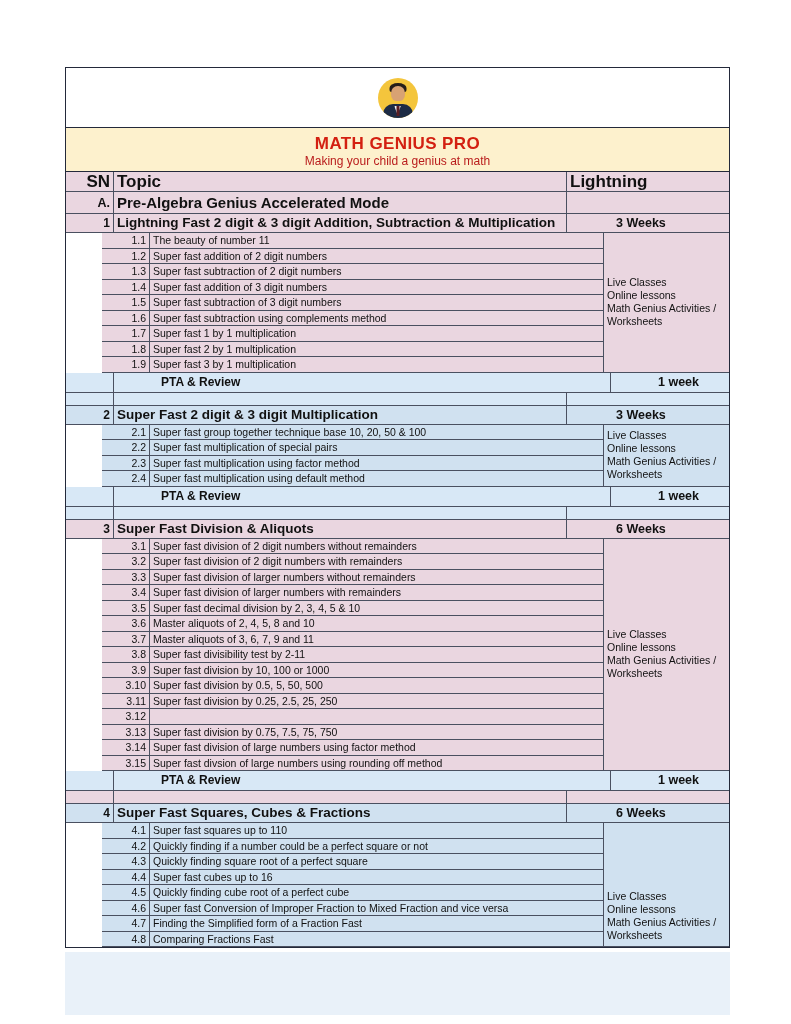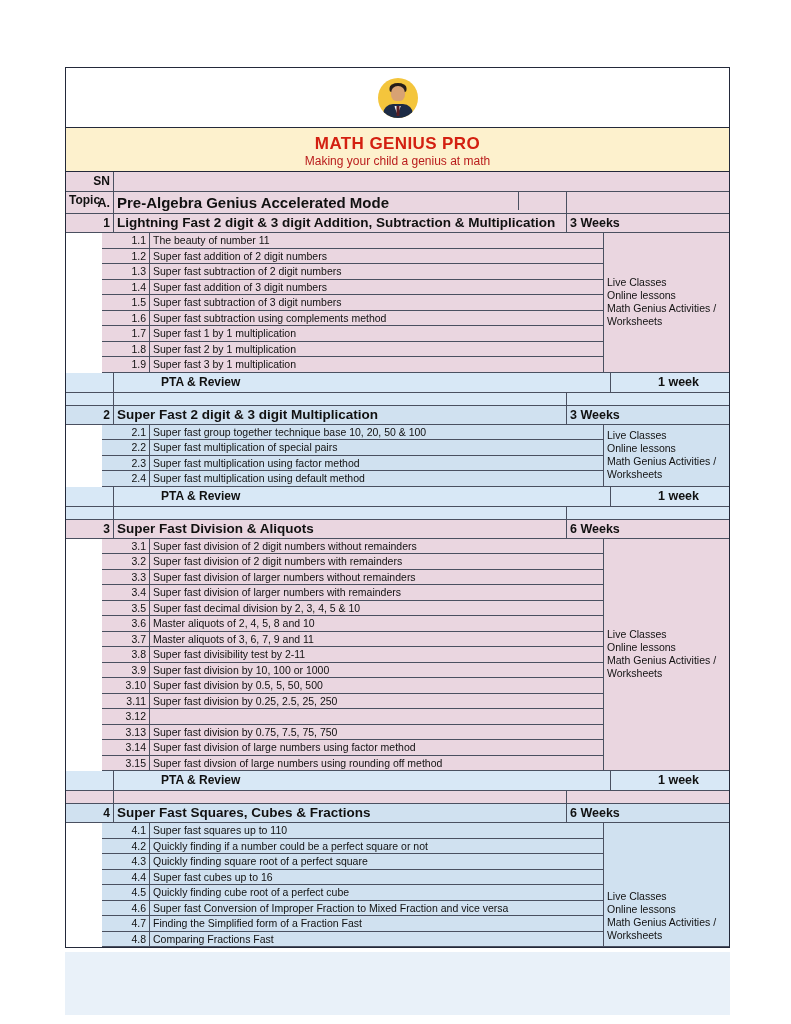--- a/index.html
+++ b/index.html
@@ -27,28 +27,28 @@
   .banner{height:44px;background:var(--banner-bg);text-align:center;padding-top:5px;}
   .banner .title{font-size:17px;font-weight:bold;color:var(--accent-red);letter-spacing:.4px;line-height:21px;}
   .banner .subtitle{font-size:12px;color:#b91c1c;line-height:15px;}
   
   .tbl{border:1px solid var(--edge);border-top:0;box-sizing:border-box;}
   .row{display:flex;box-sizing:border-box;border-bottom:1px solid var(--line);}
   .c{box-sizing:border-box;overflow:hidden;white-space:nowrap;}
   .c-sn{width:48px;border-right:1px solid var(--line);text-align:right;padding-right:3px;flex:none;}
   .c-topic{width:453px;border-right:1px solid var(--line);padding-left:3px;flex:none;}
   .c-dur{flex:1;padding-left:3px;}
-  .hdr-row{height:20px;background:var(--pink);font-weight:bold;font-size:12px;line-height:19px;flex-direction:column;}
+  .hdr-row{height:20px;background:var(--pink);font-weight:bold;font-size:17px;line-height:19px;}
   .program-row{height:22px;background:var(--pink);font-weight:bold;}
   .program-row .c-sn{font-size:12.5px;line-height:22px;}
   .program-row .c-topic{font-size:15px;line-height:21px;}
   .sec-hdr{height:19px;font-weight:bold;}
   .sec-hdr .c-sn{font-size:12px;line-height:18px;}
   .sec-hdr .c-topic{font-size:13.5px;line-height:18px;}
-  .sec-hdr .c-dur{font-size:12.5px;line-height:18px;}
+  .sec-hdr .c-dur{font-size:12.5px;line-height:18px;margin-left:46px;}
   .sec-body{display:flex;box-sizing:border-box;margin-left:36px;}
   .topics{width:501px;flex:none;}
   .topic-row{display:flex;height:15.5px;border-bottom:1px solid var(--line);box-sizing:border-box;font-size:10.5px;line-height:15px;}
   .topic-row .t-sn{width:48px;border-right:1px solid var(--line);text-align:right;padding-right:3px;box-sizing:border-box;flex:none;}
   .topic-row .t-label{flex:1;padding-left:3px;box-sizing:border-box;white-space:nowrap;overflow:hidden;}
   .delivery{flex:1;border-left:1px solid var(--line);border-bottom:1px solid var(--line);box-sizing:border-box;
     display:flex;flex-direction:column;justify-content:center;padding-left:3px;font-size:10.5px;line-height:13px;}
   .sec-last .delivery{justify-content:flex-end;padding-bottom:4px;}
   .review-row{height:20px;background:var(--pta);font-weight:bold;gap:44px;}
   .review-row .c-topic{font-size:12px;line-height:19px;}
@@ -77,21 +77,21 @@
 
   <div class="box banner">
     <div class="title">MATH GENIUS PRO</div>
     <div class="subtitle">Making your child a genius at math</div>
   </div>
 
   <div class="tbl">
     <div class="row hdr-row">
       <div class="c c-sn">SN</div>
       <div class="c c-topic">Topic</div>
-      <div class="c c-dur">Classes</div>
+      <div class="c c-dur">Lightning</div>
     </div>
     <div class="row program-row">
       <div class="c c-sn">A.</div>
       <div class="c c-topic">Pre-Algebra Genius Accelerated Mode</div>
       <div class="c c-dur"></div>
     </div>
     <div id="sections-host">
   <div class="section theme-pink">
     <div class="row sec-hdr">
       <div class="c c-sn">1</div>

